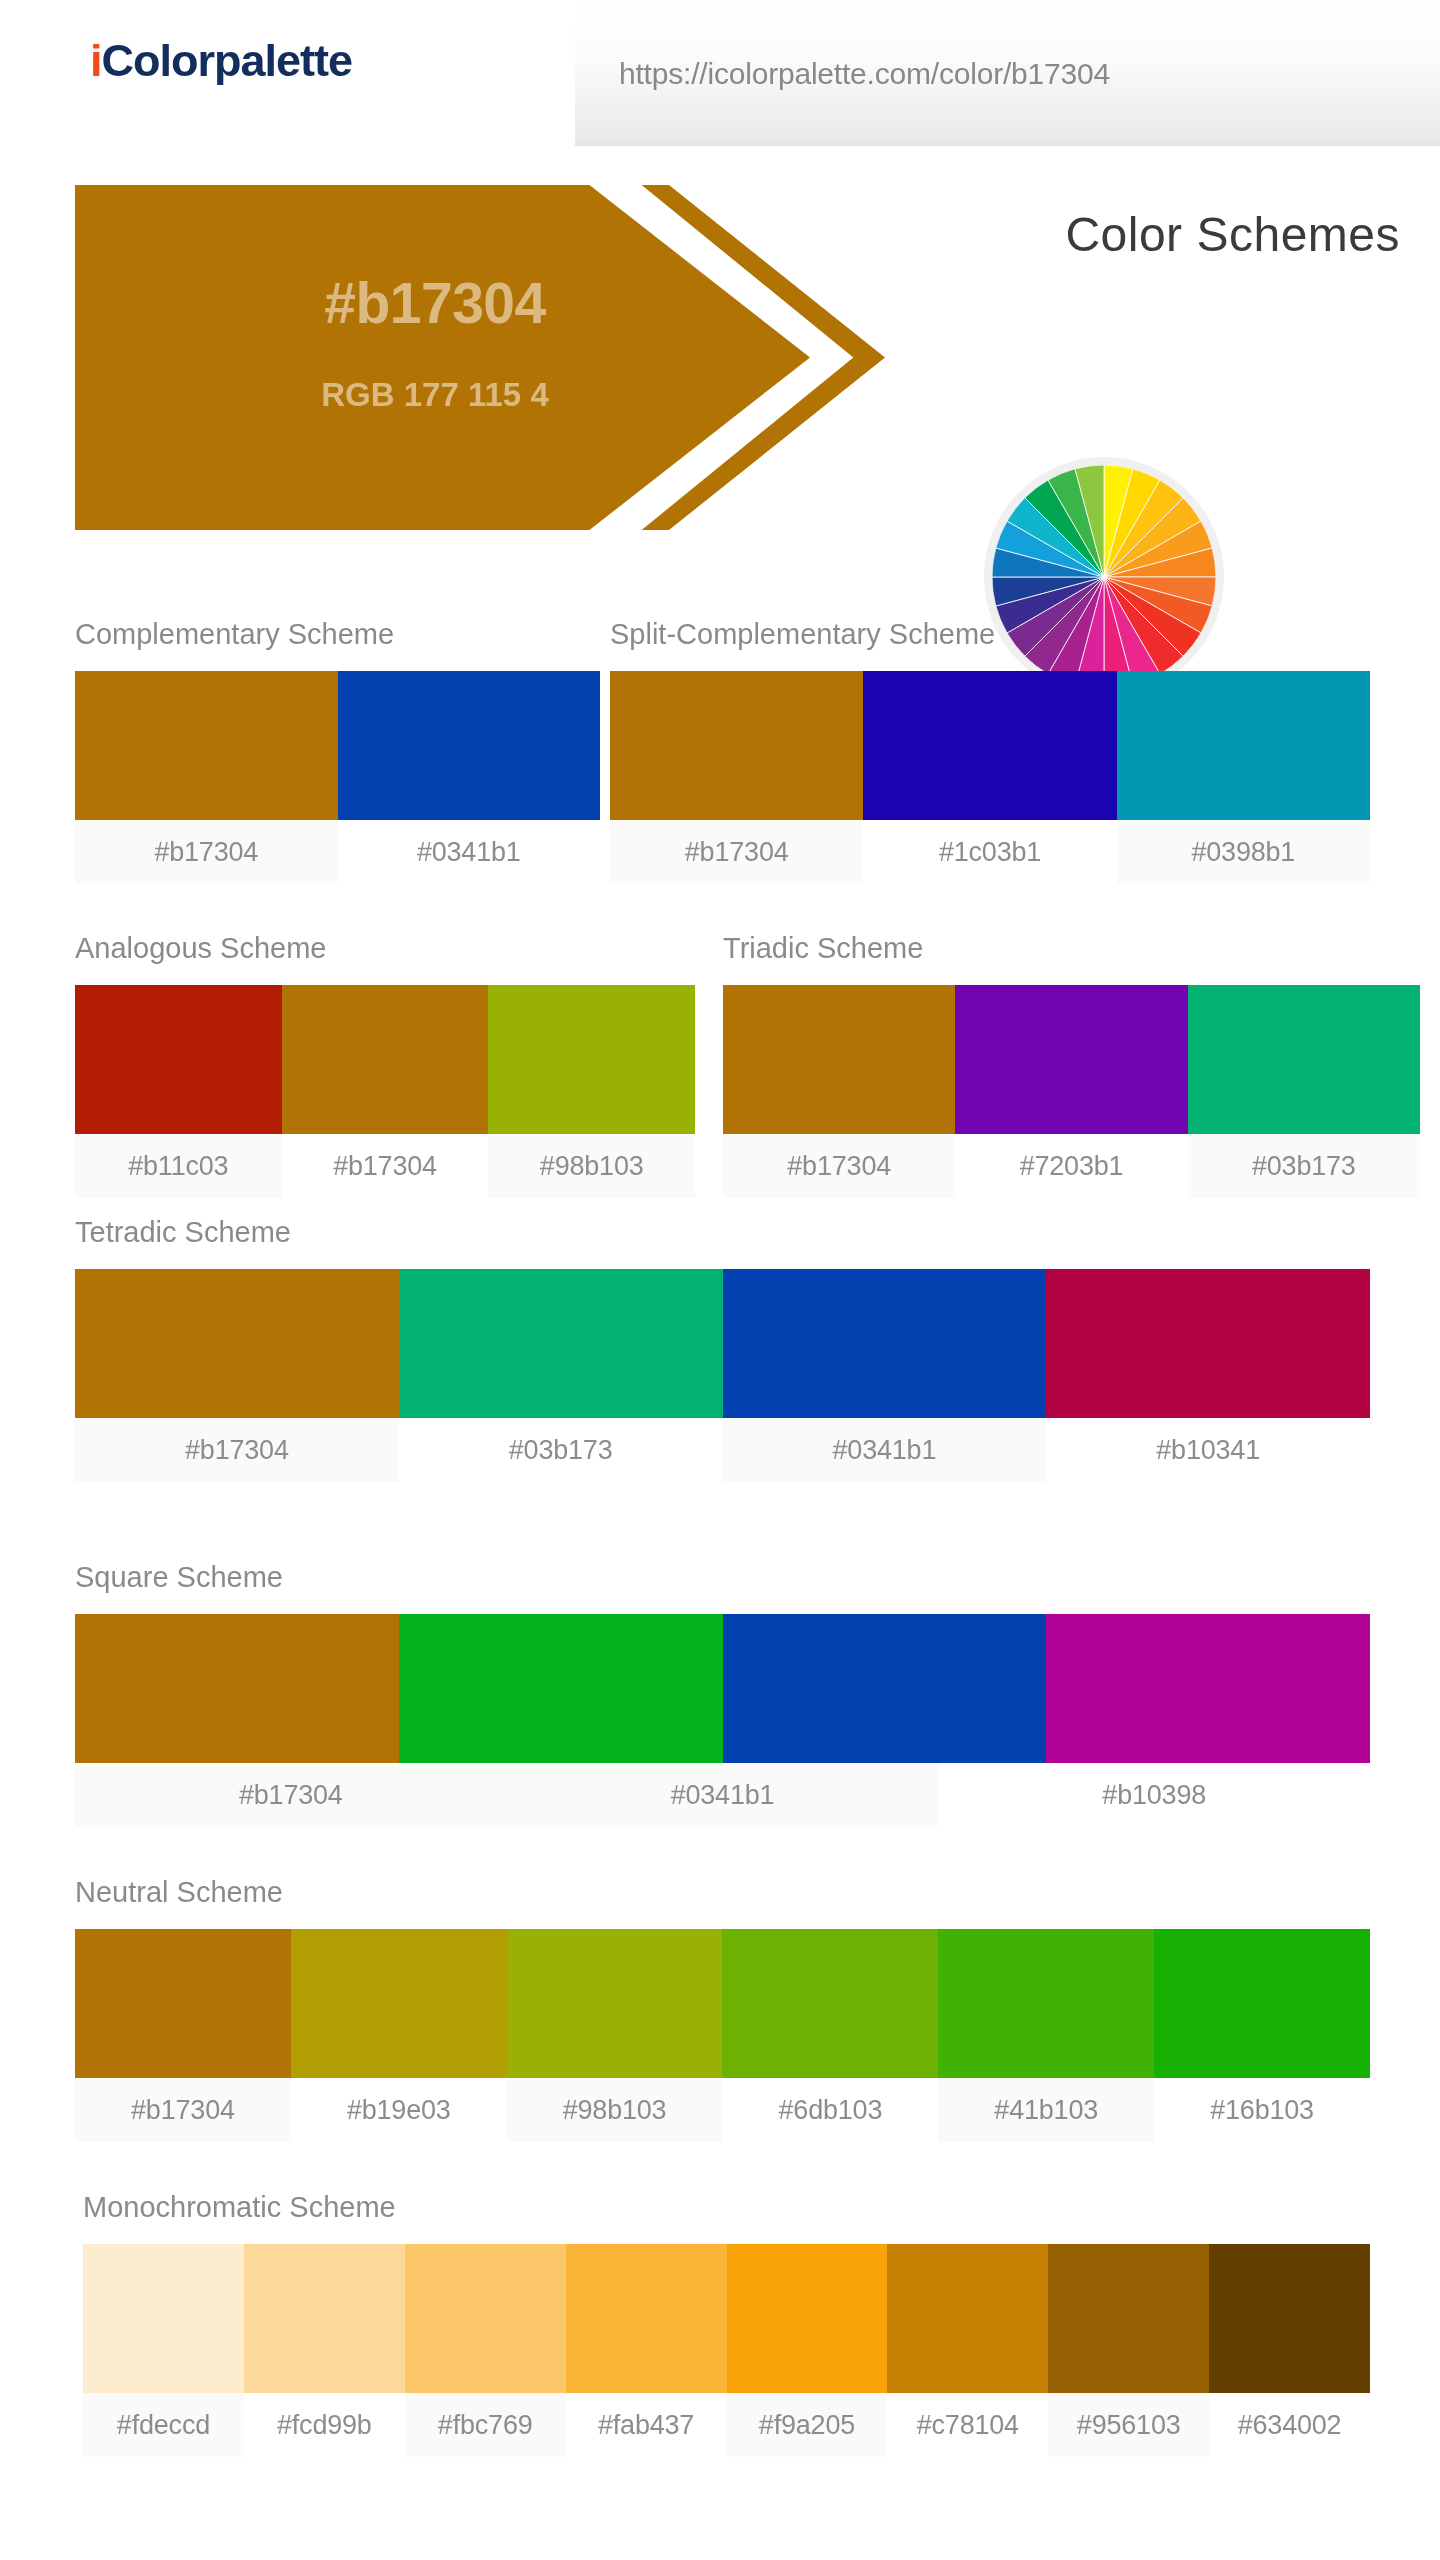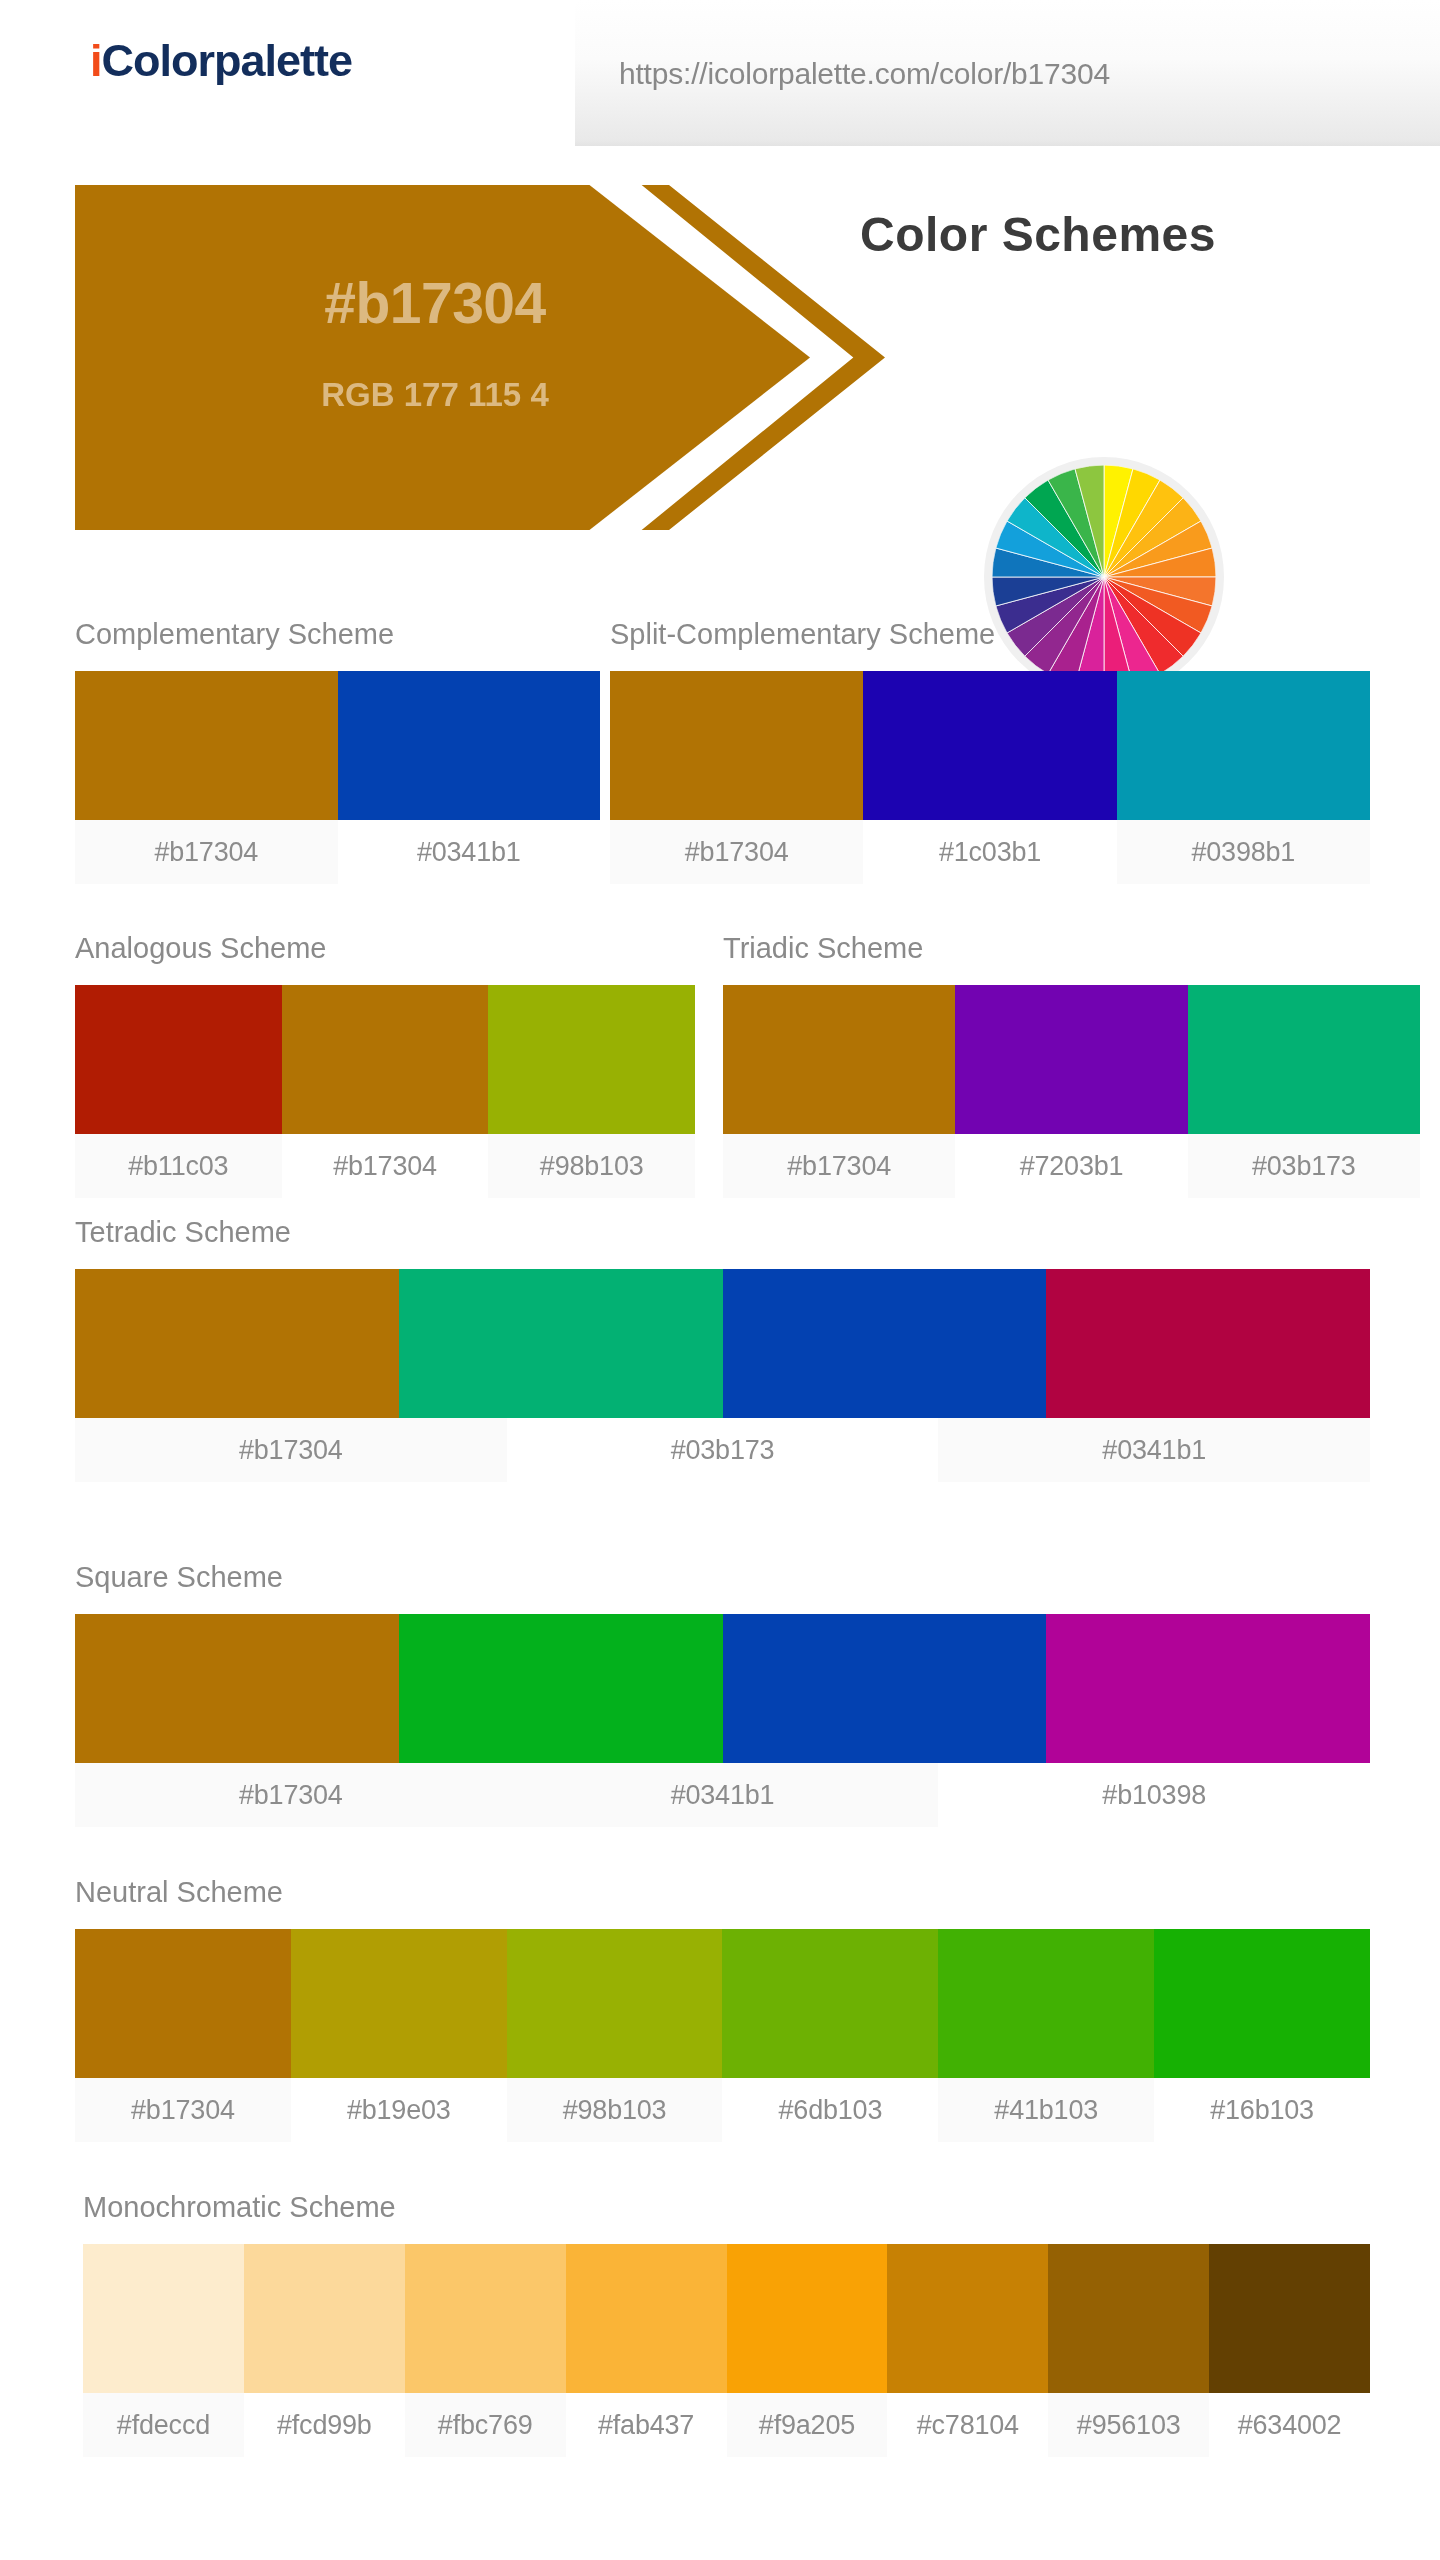--- a/index.html
+++ b/index.html
@@ -108,23 +108,23 @@
     font-weight: bold;
     color: #dcb981;
     line-height: 1;
   }
 
   #schemes-title {
     position: absolute;
     left: 860px;
     top: 26px;
     width: 540px;
-    text-align: left;
+    text-align: right;
     font-size: 48px;
-    font-weight: bold;
+    font-weight: normal;
     color: #3b3b3b;
     letter-spacing: 0.5px;
     line-height: 1;
     white-space: nowrap;
   }
 
   #wheel-ring {
     position: absolute;
     left: 984px;
     top: 272px;
@@ -301,20 +301,21 @@
         <div class="swatch-strip">
           <div class="swatch-cell" style="background: rgb(177, 115, 4);"></div>
           <div class="swatch-cell" style="background: rgb(3, 177, 115);"></div>
           <div class="swatch-cell" style="background: rgb(3, 65, 177);"></div>
           <div class="swatch-cell" style="background: rgb(177, 3, 65);"></div>
         </div>
         <div class="label-strip">
           <div class="label-cell tinted">#b17304</div>
           <div class="label-cell">#03b173</div>
           <div class="label-cell tinted">#0341b1</div>
+          <div class="label-cell">#b10341</div>
         </div>
       </div>
       <div class="scheme-block" style="left: 75px; top: 943px; width: 1295px;">
         <div class="scheme-title">Square Scheme</div>
         <div class="swatch-strip">
           <div class="swatch-cell" style="background: rgb(177, 115, 4);"></div>
           <div class="swatch-cell" style="background: rgb(3, 177, 28);"></div>
           <div class="swatch-cell" style="background: rgb(3, 65, 177);"></div>
           <div class="swatch-cell" style="background: rgb(177, 3, 152);"></div>
         </div>

